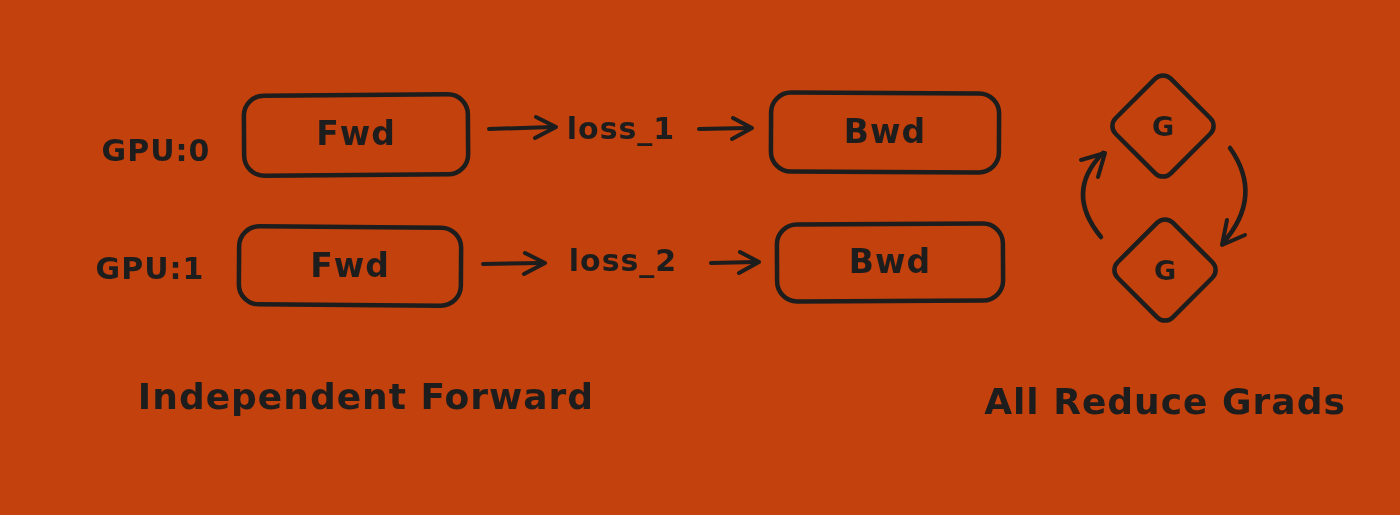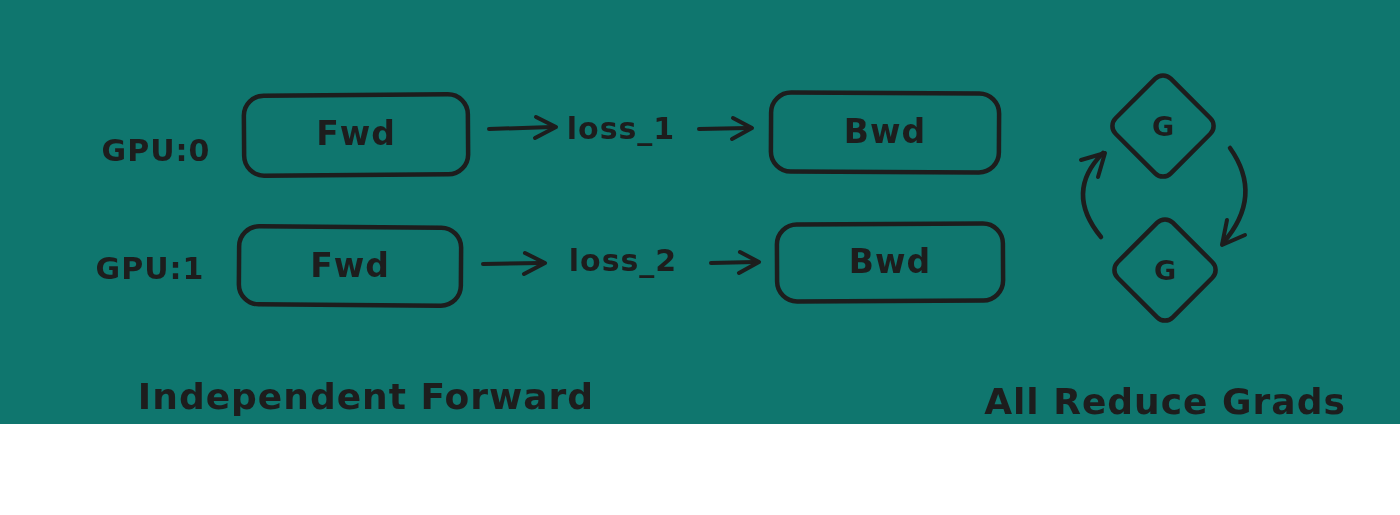--- a/index.html
+++ b/index.html
@@ -7,22 +7,22 @@
     padding: 0;
     background: #ffffff;
     width: 1400px;
     height: 515px;
     overflow: hidden;
     font-family: "DejaVu Sans", sans-serif;
   }
   .stage {
     position: relative;
     width: 1400px;
-    height: 424px;
-    background: #0f766e;
+    height: 515px;
+    background: #c2410c;
   }
   svg text {
     font-family: "DejaVu Sans", sans-serif;
     fill: #1d1d1d;
   }
   .hand-stroke {
     stroke: #1d1d1d;
     fill: none;
     stroke-linecap: round;
     stroke-linejoin: round;

